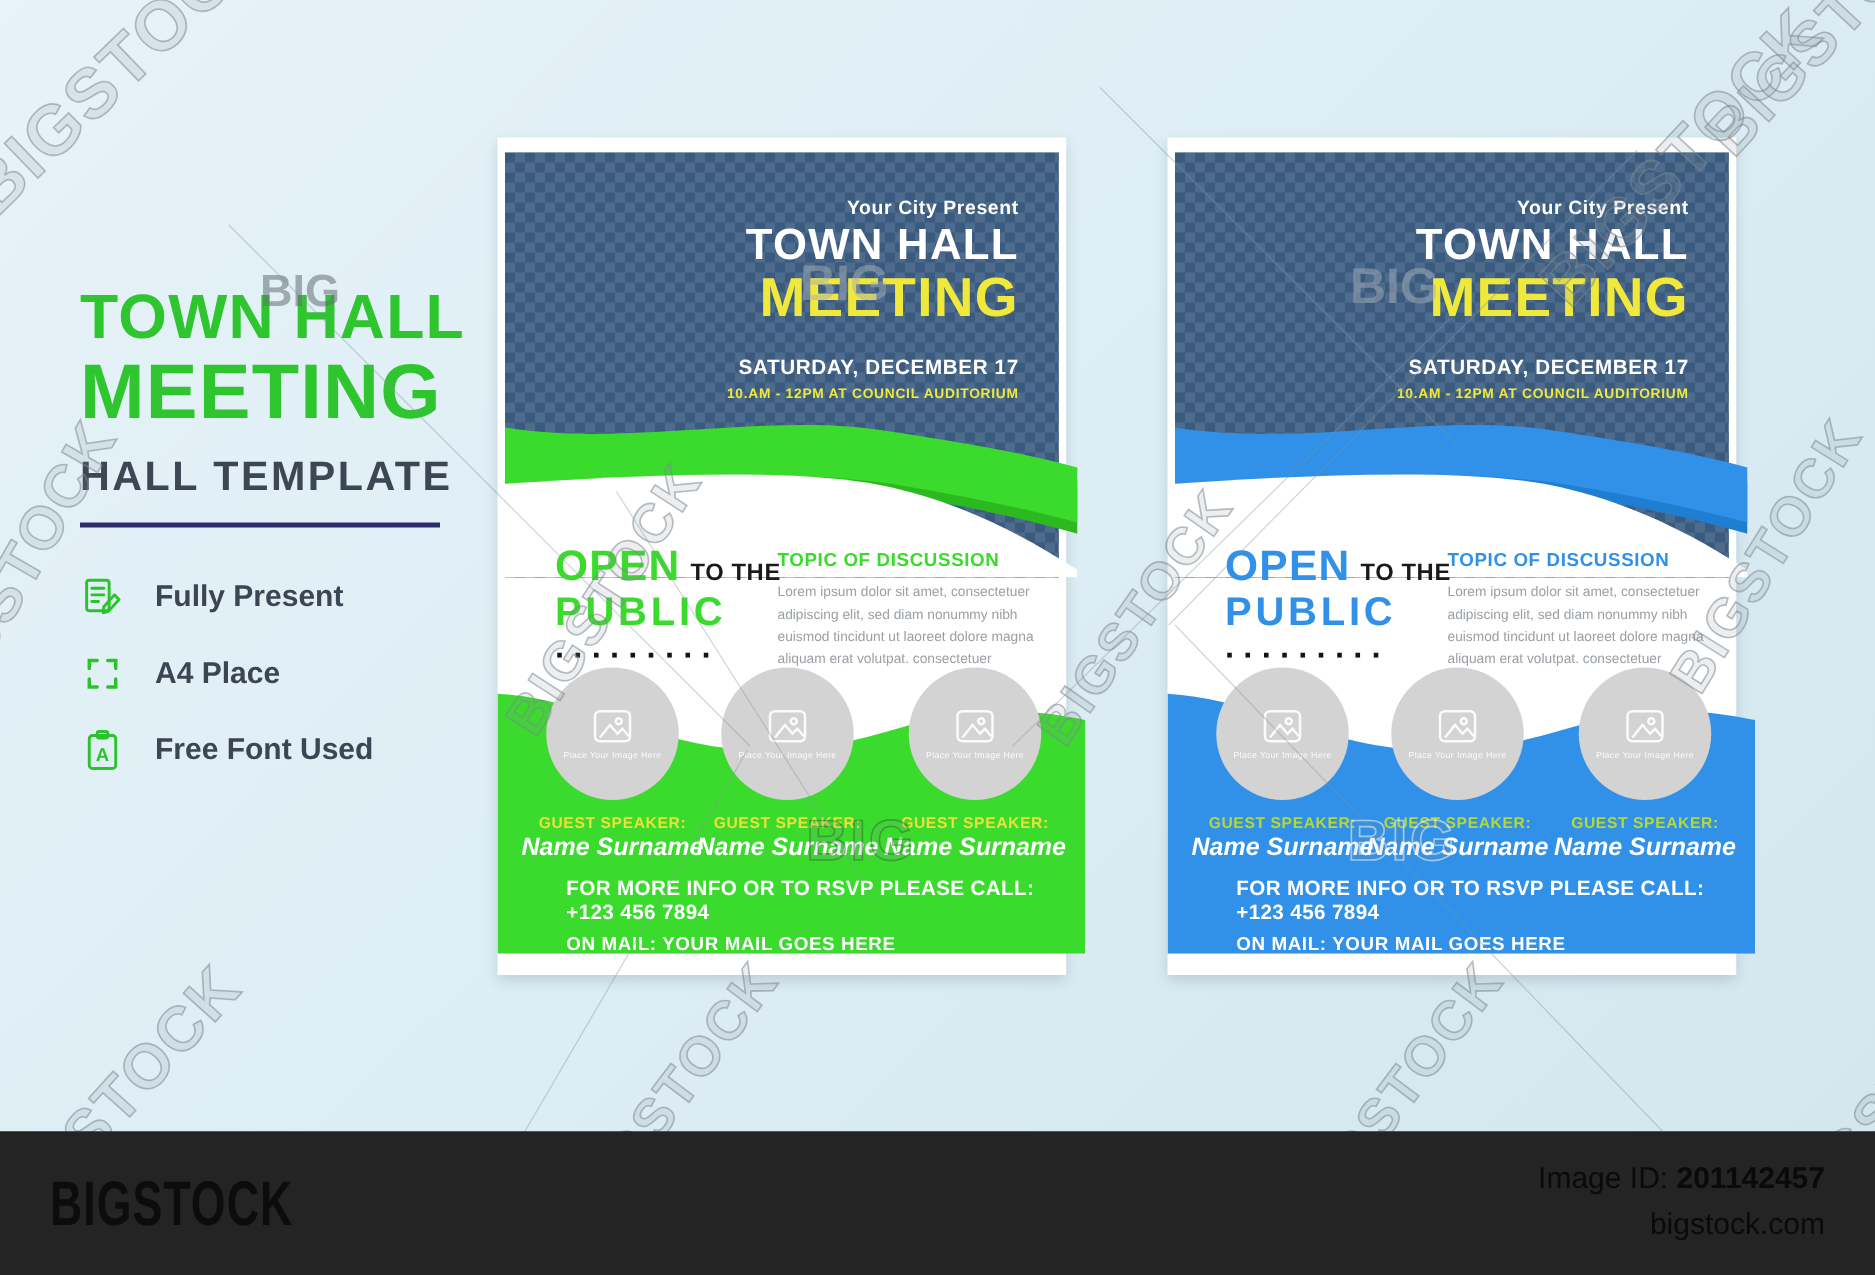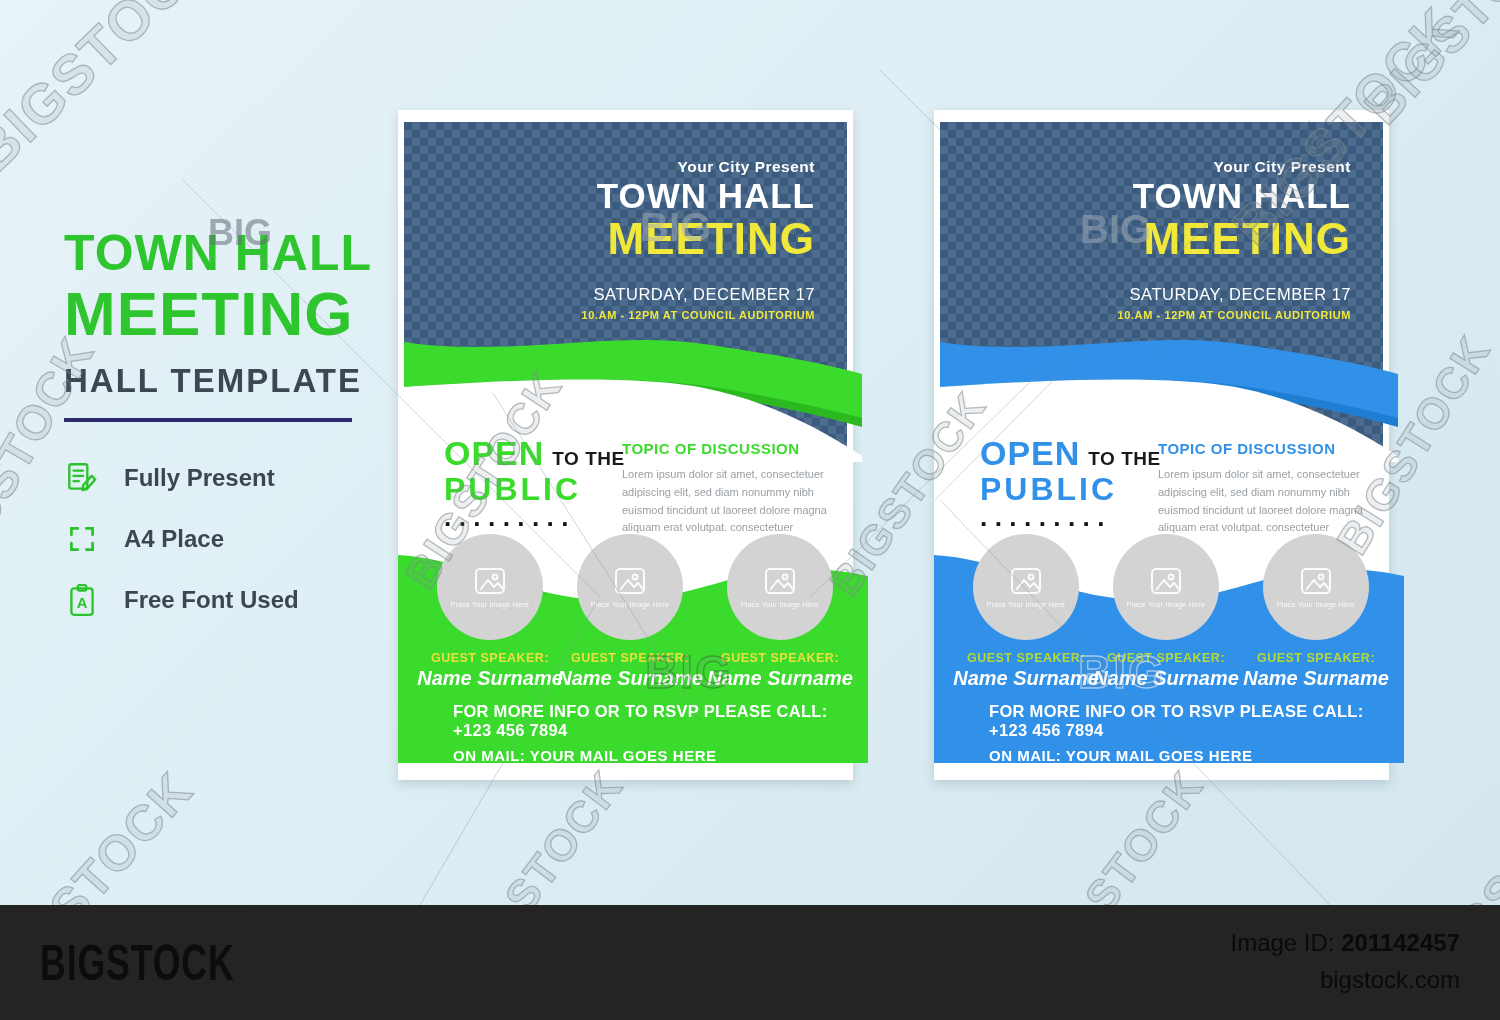--- a/index.html
+++ b/index.html
@@ -33,21 +33,21 @@
     background-color:#3b5b7e;
     background-image:conic-gradient(#4d6b8d 90deg,transparent 90deg 180deg,#4d6b8d 180deg 270deg,transparent 270deg);
     background-size:16px 16px;
   }
   .header-photo{position:absolute;top:12px;left:6px;right:6px;height:340px;}
   .header-wave{position:absolute;top:220px;left:6px;width:458px;height:132px;display:block;}
   .header-text{position:absolute;top:48px;right:38px;text-align:right;z-index:5;}
   .ht-presenter{font-size:15.5px;font-weight:600;color:#ffffff;letter-spacing:.5px;}
   .ht-title1{font-size:35px;font-weight:800;color:#ffffff;letter-spacing:1px;line-height:1.12;}
   .ht-title2{font-size:44px;font-weight:800;color:#f0e93b;letter-spacing:1px;line-height:1.0;margin-top:2px;}
-  .ht-date{font-size:16.5px;font-weight:400;color:#ffffff;letter-spacing:.5px;margin-top:24px;}
+  .ht-date{font-size:16.5px;font-weight:700;color:#ffffff;letter-spacing:.5px;margin-top:24px;}
   .ht-time{font-size:11px;font-weight:700;color:#f0e93b;letter-spacing:.6px;margin-top:5px;padding-left:44px;}
   .open-block{position:absolute;left:46px;top:312px;z-index:5;margin-top:12px;}
   .ob-open{font-size:34px;font-weight:800;color:var(--accent);letter-spacing:1px;}
   .ob-tothe{font-size:19px;font-weight:700;color:#1a1a1a;margin-left:8px;letter-spacing:.5px;}
   .ob-public{font-size:32px;font-weight:800;color:var(--accent);letter-spacing:3px;line-height:1.05;}
   .ob-dots{font-size:26px;font-weight:800;color:#141414;letter-spacing:6px;line-height:.7;margin-top:8px;}
   .topic-block{position:absolute;left:224px;top:330px;width:222px;z-index:5;}
   .tb-h{font-size:15px;font-weight:700;color:var(--accent);letter-spacing:.5px;margin-bottom:9px;}
   .tb-b{font-size:11px;color:#9aa0a5;line-height:1.62;}
   .bottom-wave{position:absolute;top:435px;left:0;width:470px;height:218px;display:block;}

